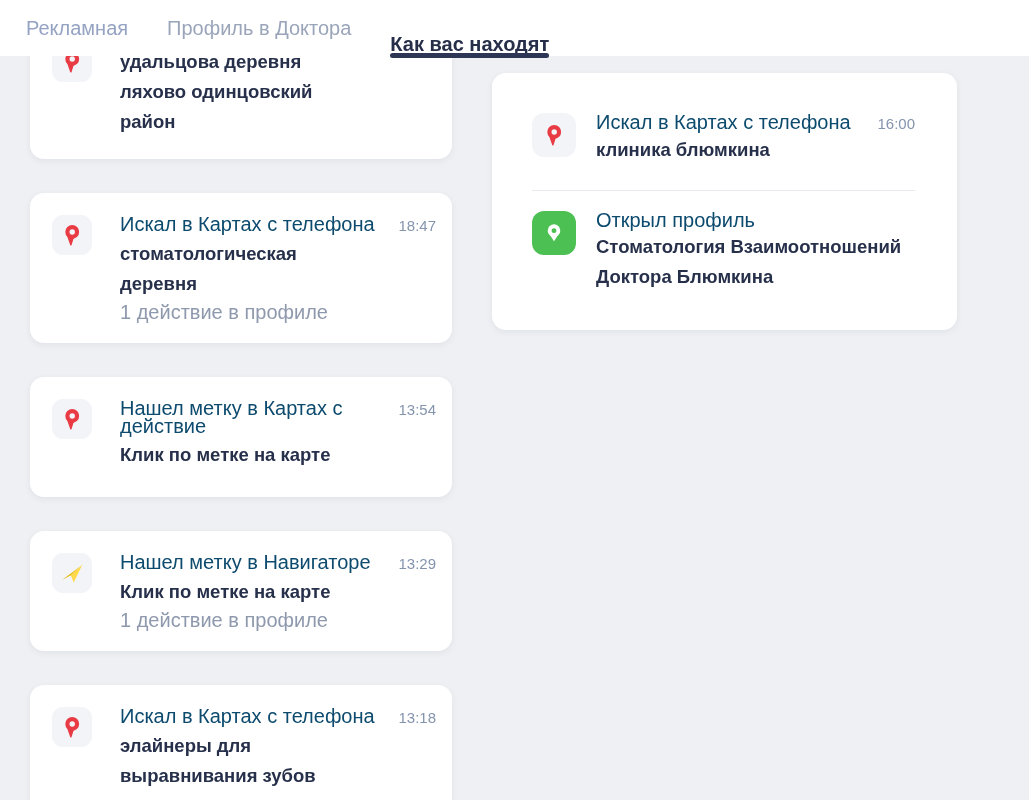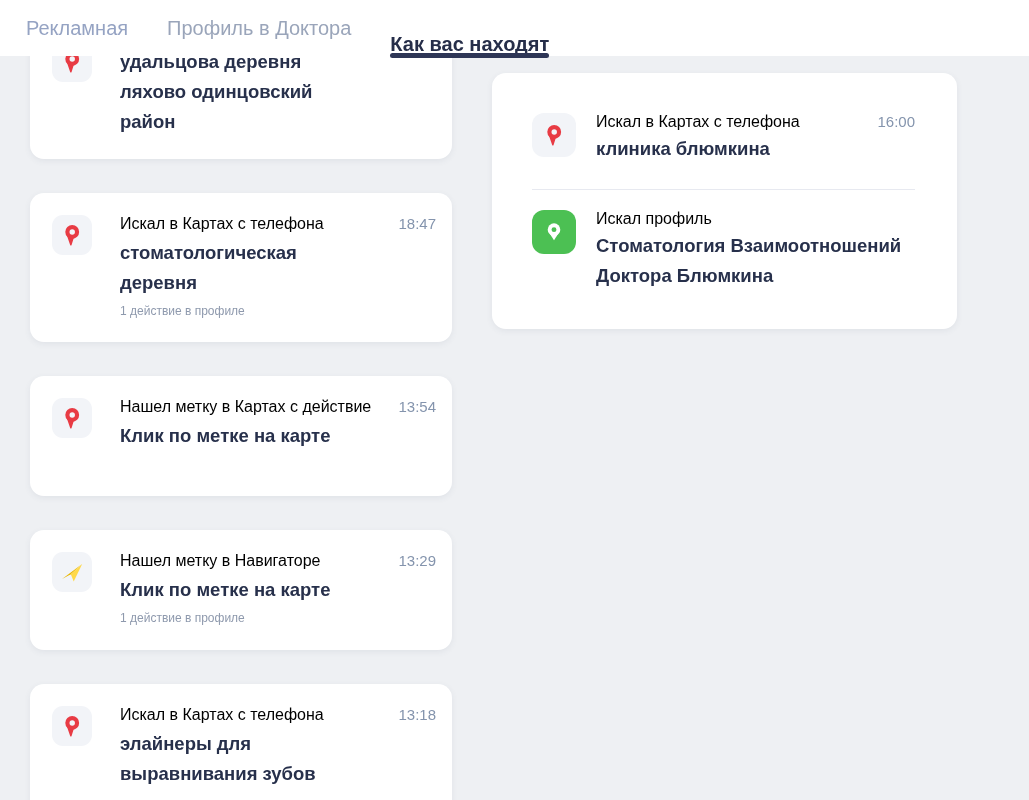--- a/index.html
+++ b/index.html
@@ -83,41 +83,41 @@
   .tile-green svg { width: 28px; height: 28px; }
   .tile-lg { width: 44px; height: 44px; border-radius: 12px; }
 
   .card-main { flex: 1; margin-left: 28px; min-width: 0; }
   .row1 {
     display: flex;
     justify-content: space-between;
     align-items: baseline;
   }
   .src {
-    font-size: 16px;
+    font-size: 20px;
     line-height: 18px;
-    color: #000000;
+    color: #0c4a6e;
   }
   .time {
     flex: none;
     margin-left: 12px;
     font-size: 15px;
     color: #8494ad;
   }
   .title {
     margin-top: 5px;
     font-size: 18.5px;
     line-height: 30px;
     font-weight: 700;
     color: #27304b;
     max-width: 240px;
   }
   .action {
     margin-top: 4px;
-    font-size: 12px;
+    font-size: 20px;
     line-height: 18px;
     color: #8e99ad;
   }
 
   
   .session-card { padding: 40px 42px 38px 40px; }
   .session-event { display: flex; }
   .session-event .card-main { margin-left: 20px; }
   .session-event .title { max-width: 330px; margin-top: 3px; }
   .session-divider {
@@ -259,21 +259,21 @@
       <div class="session-event">
         <div class="tile tile-green">
           <svg viewBox="0 0 24 24">
             <circle cx="12" cy="10" r="5.4" fill="#ffffff"></circle>
             <path d="M8.4 13.4 L12 19 L15.6 13.4 Z" fill="#ffffff"></path>
             <circle cx="12" cy="10" r="2.1" fill="#4cc053"></circle>
           </svg>
         </div>
         <div class="card-main">
           <div class="row1">
-            <span class="src">Искал профиль</span>
+            <span class="src">Открыл профиль</span>
           </div>
           <div class="title">Стоматология Взаимоотношений Доктора Блюмкина</div>
         </div>
       </div>
 
     </div>
   </div>
 
 </div>
 

